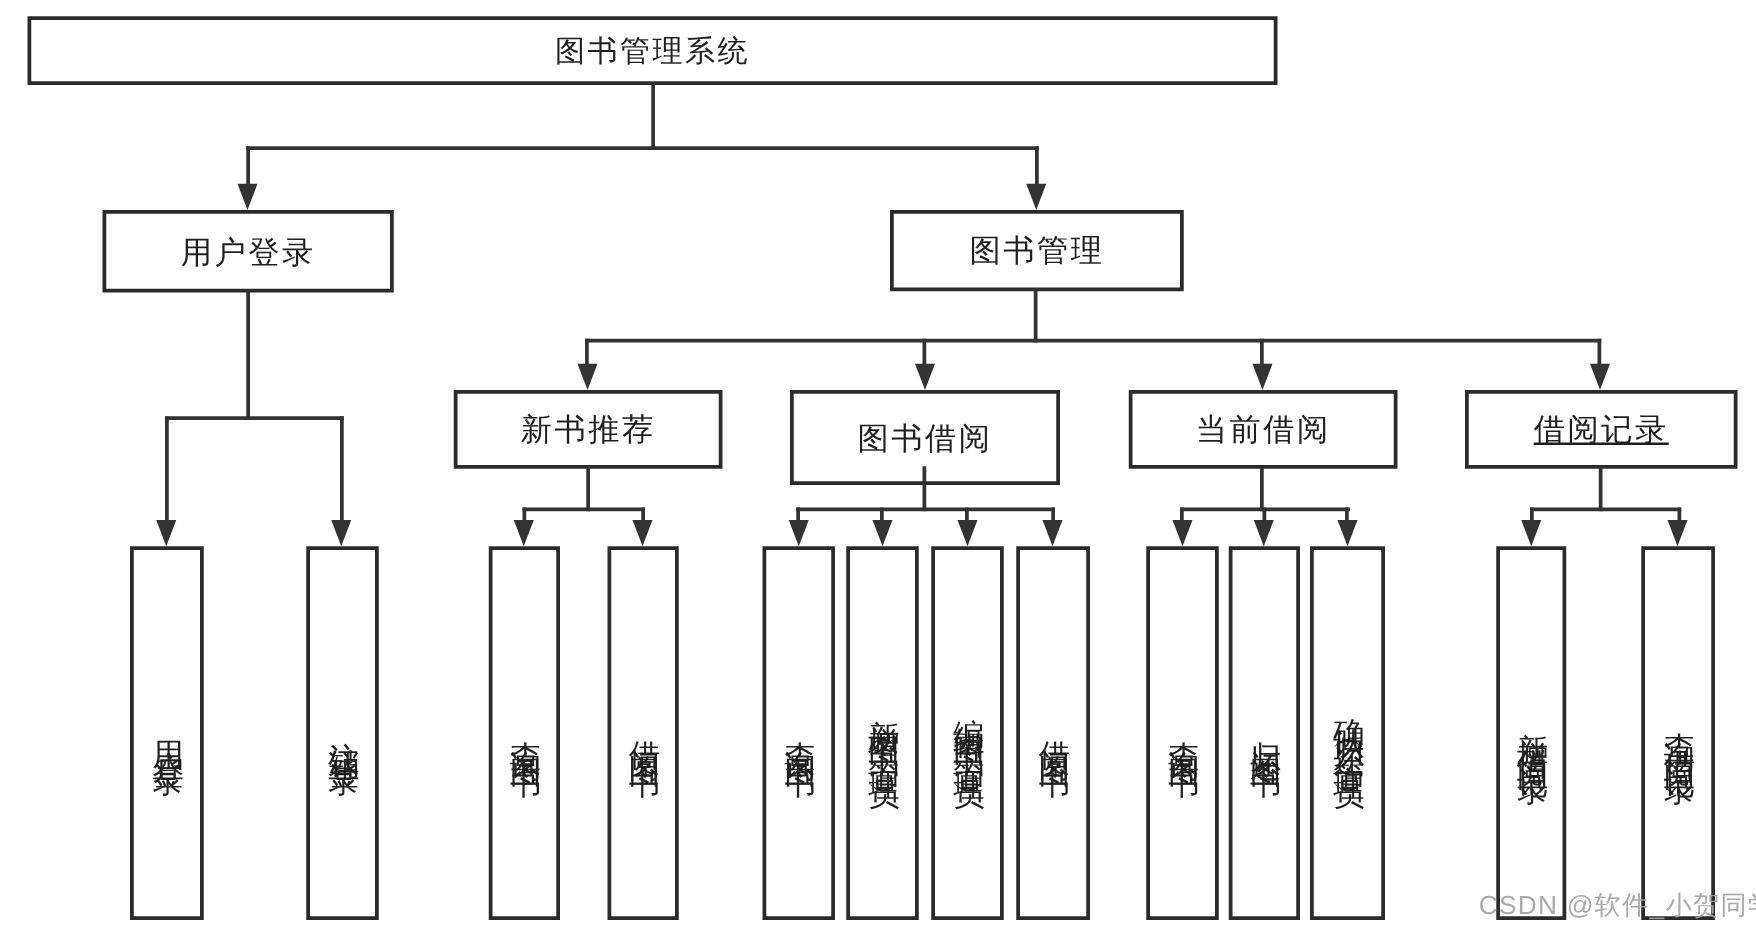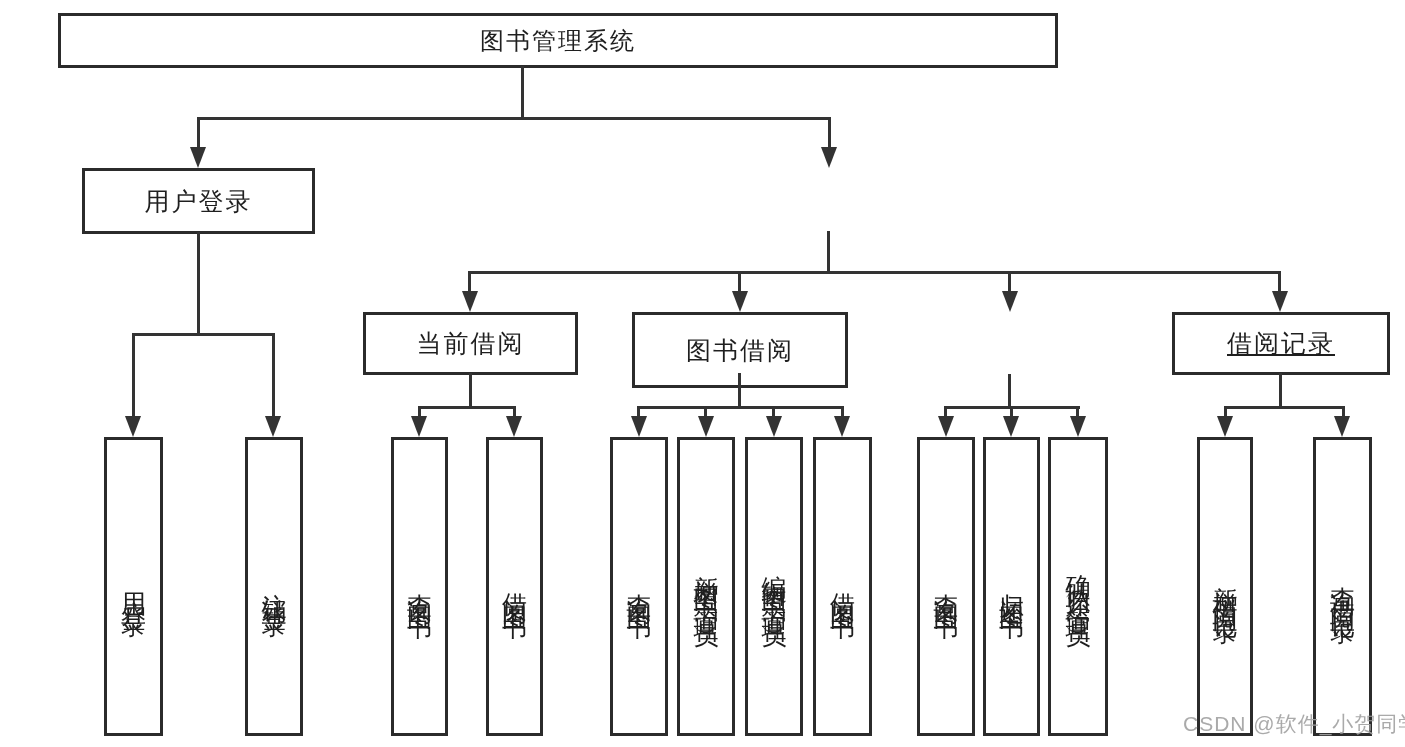--- a/index.html
+++ b/index.html
@@ -26,33 +26,36 @@
   .watermark{
     position:absolute;left:1183px;top:710px;font-size:21px;letter-spacing:1px;
     color:rgba(163,163,163,0.92);white-space:nowrap;
   }
 </style>
 </head>
 <body>
 
 <div id="canvas">
 
-  <div class="box" style="left:22px;top:13px;width:1000px;height:55px;margin-left:36px;">
+  <div class="box" style="left:22px;top:13px;width:1000px;height:55px;">
     <span class="titlelabel">图书管理系统</span>
   </div>
 
   <div class="line" style="left:521px;top:66px;width:3px;height:52px;"></div>
   <div class="line" style="left:197px;top:117px;width:634px;height:3px;"></div>
   <div class="line" style="left:197px;top:117px;width:3px;height:34px;"></div>
   <div class="line" style="left:828px;top:117px;width:3px;height:34px;"></div>
   <div class="arrow" style="left:190px;top:147px;"></div>
   <div class="arrow" style="left:821px;top:147px;"></div>
 
   <div class="box" style="left:82px;top:168px;width:233px;height:66px;">
     <span class="hlabel">用户登录</span>
+  </div>
+  <div class="box" style="left:712px;top:168px;width:235px;height:65px;">
+    <span class="hlabel">图书管理</span>
   </div>
 
   <div class="line" style="left:197px;top:232px;width:3px;height:104px;"></div>
   <div class="line" style="left:132px;top:333px;width:143px;height:3px;"></div>
   <div class="line" style="left:132px;top:333px;width:3px;height:87px;"></div>
   <div class="line" style="left:272px;top:333px;width:3px;height:87px;"></div>
   <div class="arrow" style="left:125px;top:416px;"></div>
   <div class="arrow" style="left:265px;top:416px;"></div>
 
   <div class="line" style="left:827px;top:231px;width:3px;height:43px;"></div>
@@ -60,24 +63,27 @@
   <div class="line" style="left:468px;top:271px;width:3px;height:24px;"></div>
   <div class="line" style="left:738px;top:271px;width:3px;height:24px;"></div>
   <div class="line" style="left:1008px;top:271px;width:3px;height:24px;"></div>
   <div class="line" style="left:1278px;top:271px;width:3px;height:24px;"></div>
   <div class="arrow" style="left:462px;top:291px;"></div>
   <div class="arrow" style="left:732px;top:291px;"></div>
   <div class="arrow" style="left:1002px;top:291px;"></div>
   <div class="arrow" style="left:1272px;top:291px;"></div>
 
   <div class="box" style="left:363px;top:312px;width:215px;height:63px;">
-    <span class="hlabel">当前借阅</span>
+    <span class="hlabel">新书推荐</span>
   </div>
   <div class="box" style="left:632px;top:312px;width:216px;height:76px;">
     <span class="hlabel">图书借阅</span>
+  </div>
+  <div class="box" style="left:903px;top:312px;width:215px;height:63px;">
+    <span class="hlabel">当前借阅</span>
   </div>
   <div class="box" style="left:1172px;top:312px;width:218px;height:63px;text-decoration:underline;">
     <span class="hlabel">借阅记录</span>
   </div>
 
   <div class="line" style="left:469px;top:373px;width:3px;height:36px;"></div>
   <div class="line" style="left:418px;top:406px;width:98px;height:3px;"></div>
   <div class="line" style="left:418px;top:406px;width:3px;height:14px;"></div>
   <div class="line" style="left:513px;top:406px;width:3px;height:14px;"></div>
   <div class="arrow" style="left:411px;top:416px;"></div>

